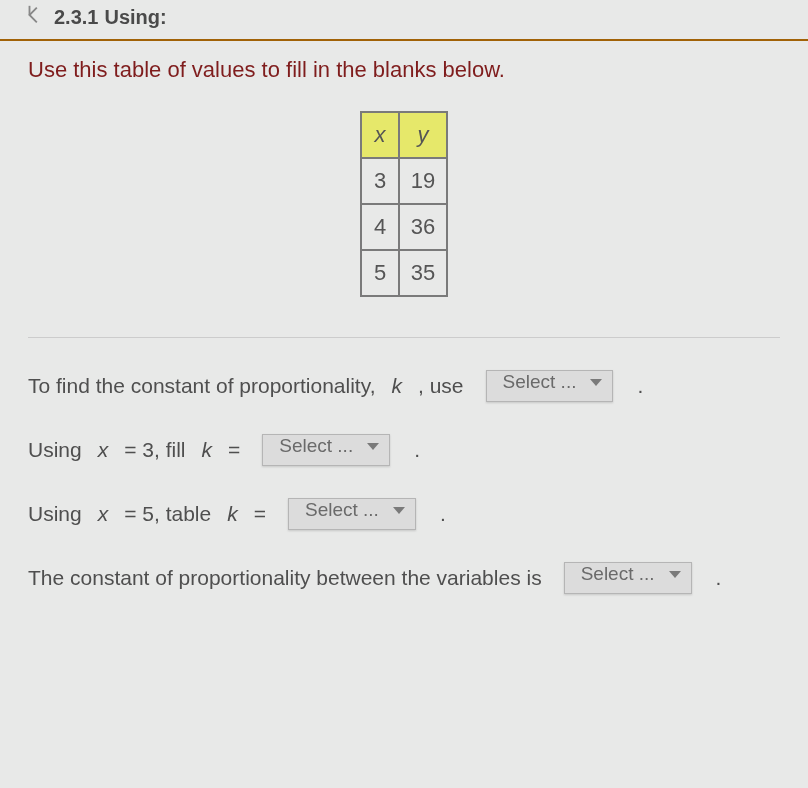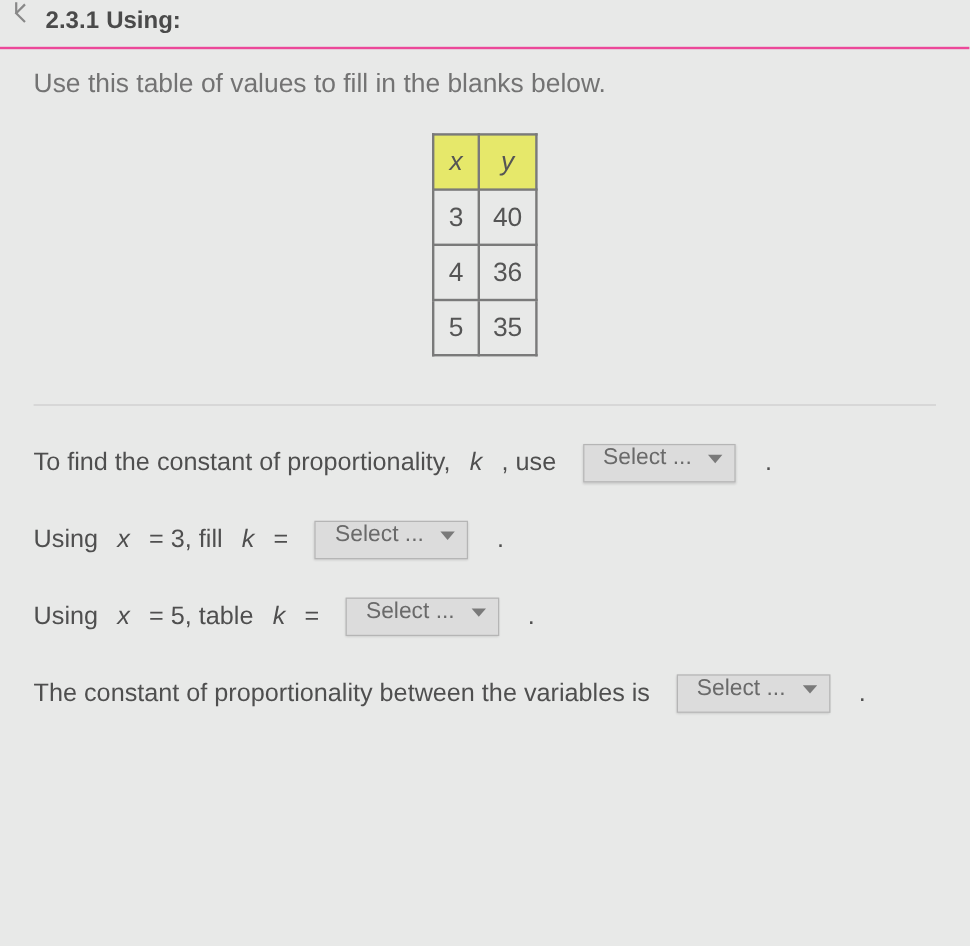--- a/index.html
+++ b/index.html
@@ -8,22 +8,23 @@
     padding: 0;
     font-family: Arial, Helvetica, sans-serif;
     background: #e8e9e8;
     width: 808px;
     height: 788px;
     overflow: hidden;
     color: #555;
   }
   .header {
     display: flex;
-    padding: 6px 12px 10px 8px;
-    border-bottom: 2px solid #ec4899;
+    align-items: center;
+    padding: 6px 12px 10px 24px;
+    border-bottom: 2px solid #a16207;
   }
   .back-arrow {
     width: 22px;
     height: 22px;
     margin-right: 8px;
     margin-top: -6px;
     color: #888;
   }
   .section-number {
     font-weight: bold;
@@ -39,21 +40,21 @@
   }
   .study-title {
     font-size: 20px;
     color: #6a6a6a;
   }
   .content {
     padding: 16px 28px;
   }
   .instruction {
     font-size: 22px;
-    color: #737373;
+    color: #7f1d1d;
     margin-bottom: 28px;
   }
   .table-wrap {
     display: flex;
     justify-content: center;
     margin-bottom: 40px;
   }
   table.data {
     border-collapse: collapse;
   }
@@ -129,21 +130,21 @@
 
   <div class="table-wrap">
     <table class="data">
       <tbody>
           <tr>
         <th>x</th>
         <th class="y">y</th>
       </tr>
       <tr>
         <td class="x">3</td>
-        <td class="y">40</td>
+        <td class="y">19</td>
       </tr>
       <tr>
         <td class="x">4</td>
         <td class="y">36</td>
       </tr>
       <tr>
         <td class="x">5</td>
         <td class="y">35</td>
       </tr>
     </tbody>

